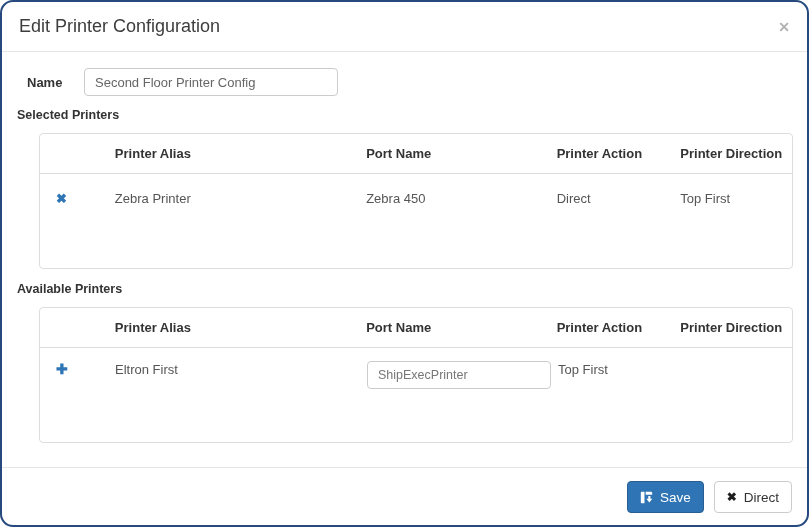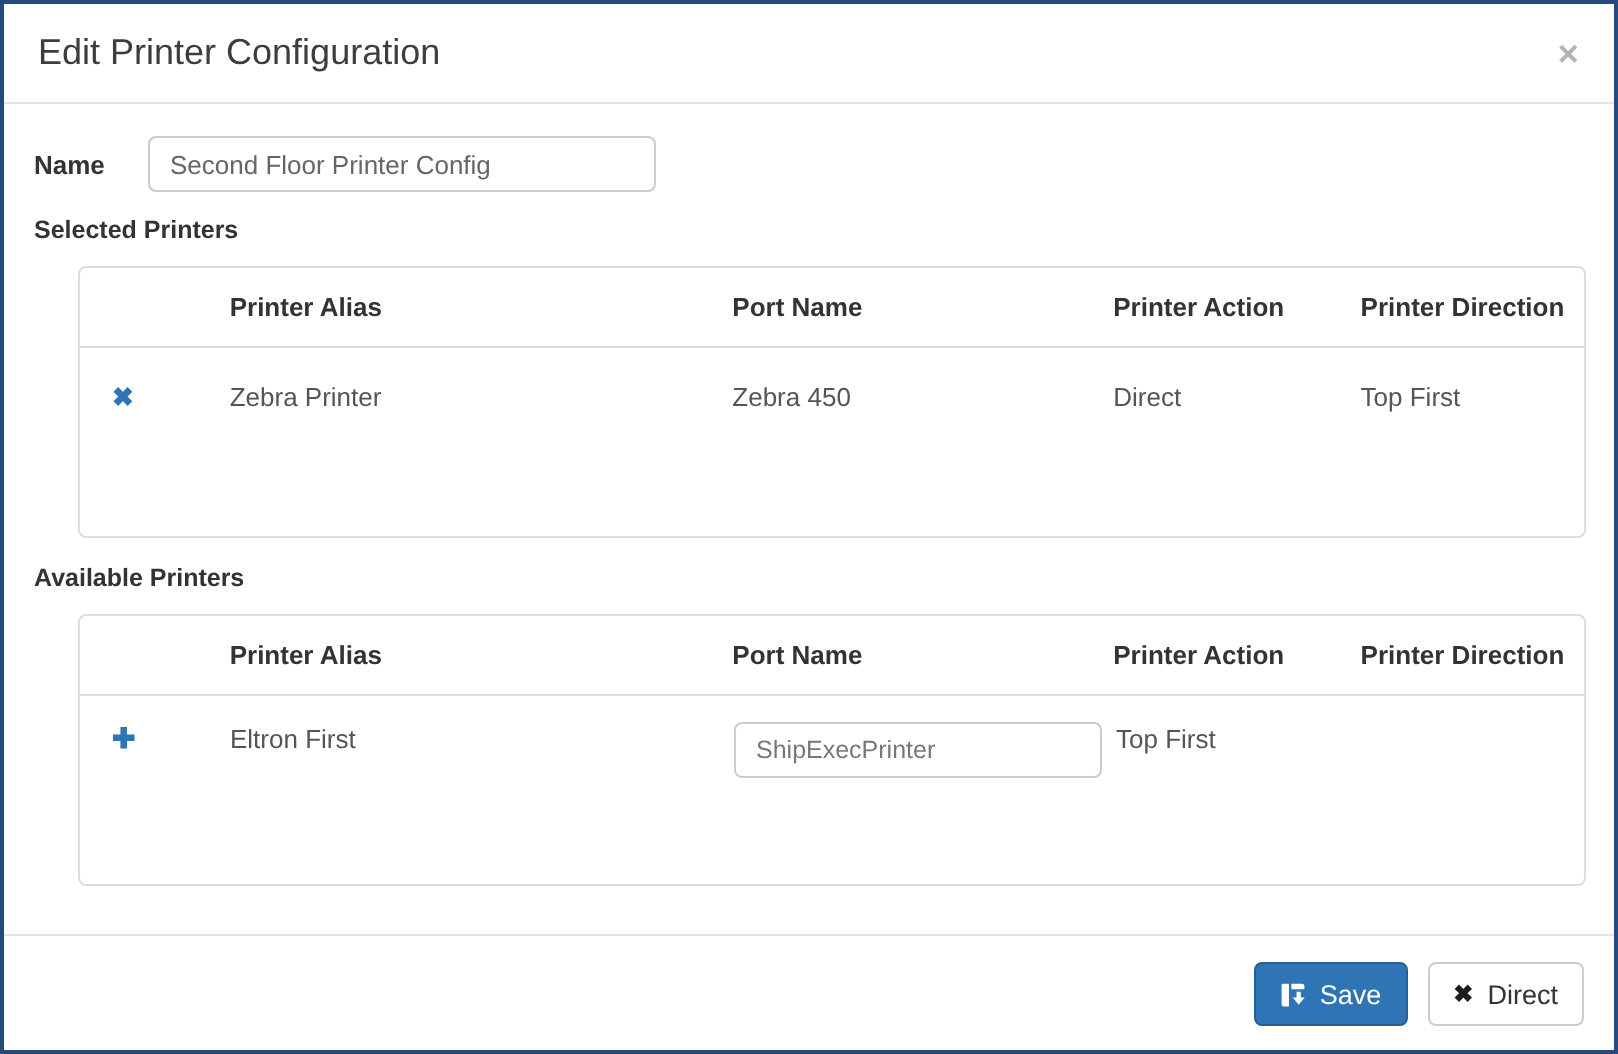--- a/index.html
+++ b/index.html
@@ -5,40 +5,40 @@
   * { margin:0; padding:0; box-sizing:border-box; }
   html,body { background:#fff; }
   body {
     font-family:"Liberation Sans", sans-serif;
     width:809px; height:527px;
   }
   .modal {
     width:809px; height:527px;
     background:#fff;
     border:2px solid #264a7d;
-    border-radius:0;
+    border-radius:13px;
     display:flex; flex-direction:column;
     overflow:hidden;
   }
   
   .modal-header {
     flex:none; height:50px;
     border-bottom:1px solid #e5e5e5;
     display:flex; align-items:center;
     padding:0 17px;
   }
   .modal-title { font-size:18px; font-weight:400; color:#3d3d3d; }
   .close-btn {
     margin-left:auto;
     color:#b3b3b3; font-size:14px; font-weight:700;
     cursor:pointer; line-height:1;
   }
   
   .modal-body { flex:1; padding:16px 15px 0 15px; }
-  .form-row { display:flex; align-items:center; margin:0 0 12px 0; }
+  .form-row { display:flex; align-items:center; margin:0 0 12px 10px; }
   .form-label { font-size:13px; font-weight:700; color:#333; width:40px; margin-right:17px; }
   .text-input {
     border:1px solid #ccc; border-radius:4px;
     height:28px; padding:0 10px;
     font-family:"Liberation Sans", sans-serif;
     font-size:13px; color:#666;
     outline:none;
   }
   .name-input { width:254px; }
   .section-label { font-size:12.5px; font-weight:700; color:#333; }

